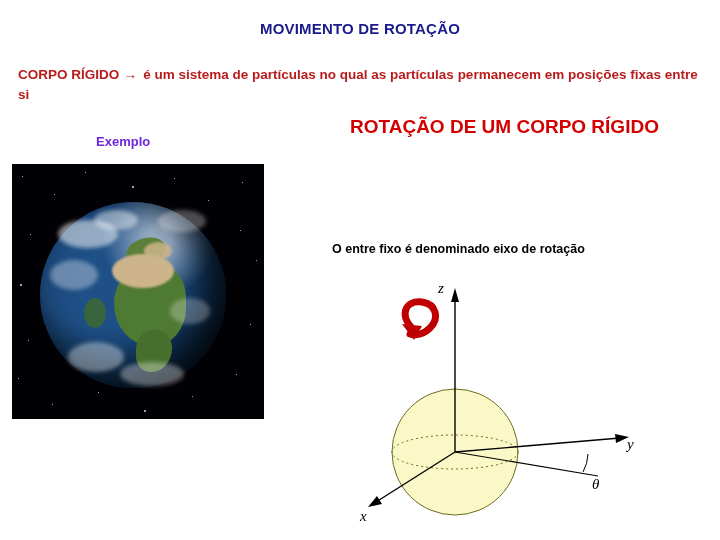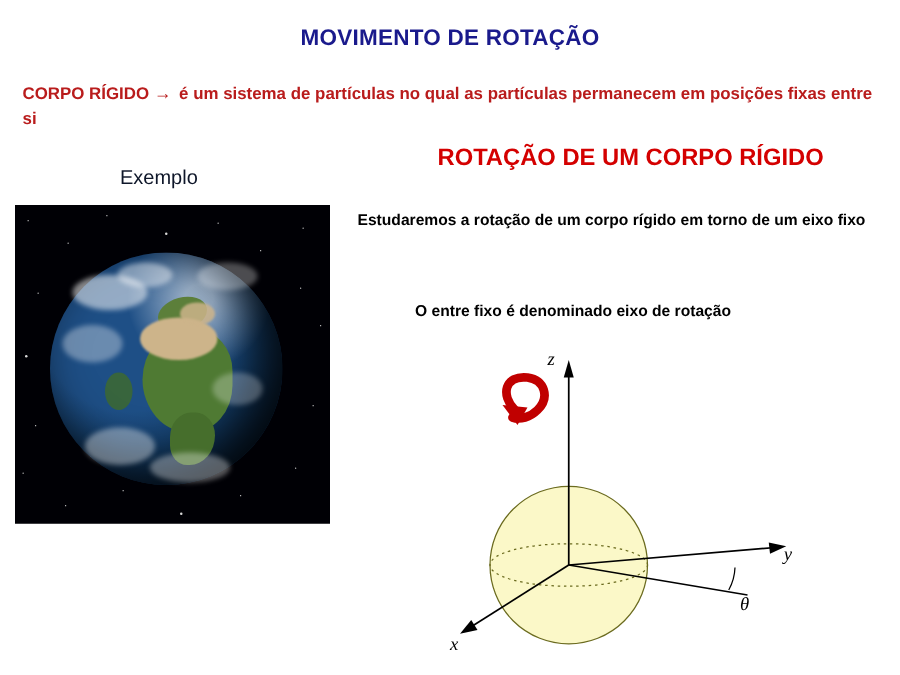--- a/index.html
+++ b/index.html
@@ -19,21 +19,21 @@
     left: 0; top: 0;
     width: 720px;
     height: 540px;
   }
   .title {
     position: absolute;
     left: 0;
     top: 20px;
     width: 720px;
     text-align: center;
-    font-size: 18px;
+    font-size: 15px;
     font-weight: bold;
     color: #1a1a8c;
     letter-spacing: 0.2px;
   }
   .def-line {
     position: absolute;
     left: 18px;
     top: 64px;
     width: 686px;
     font-size: 13.5px;
@@ -51,23 +51,23 @@
     left: 350px;
     top: 116px;
     font-size: 19px;
     font-weight: bold;
     color: #d40000;
   }
   .exemplo {
     position: absolute;
     left: 96px;
     top: 134px;
-    font-size: 16px;
-    font-weight: normal;
-    color: #0f172a;
+    font-size: 13px;
+    font-weight: bold;
+    color: #6d28d9;
   }
   .body-text {
     position: absolute;
     left: 286px;
     top: 167px;
     width: 425px;
     font-size: 12.5px;
     font-weight: bold;
     color: #000000;
     line-height: 18px;
@@ -161,21 +161,20 @@
   <div class="title">MOVIMENTO DE ROTAÇÃO</div>
 
   <div class="def-line">
     <span>CORPO RÍGIDO</span><span class="arrow">→</span><span>é um sistema de partículas no qual as partículas permanecem em posições  fixas entre si</span>
   </div>
 
   <div class="subhead">ROTAÇÃO DE UM  CORPO RÍGIDO</div>
 
   <div class="exemplo">Exemplo</div>
 
-  <div class="body-text">Estudaremos a rotação de um corpo rígido em torno de um eixo fixo</div>
 
   <div class="body-text2">O entre fixo é denominado eixo de rotação</div>
 
   <div class="earth-box">
     <div class="star" style="left:10px;  top:12px;"></div>
     <div class="star" style="left:42px;  top:30px;"></div>
     <div class="star" style="left:73px;  top:8px;"></div>
     <div class="star" style="left:120px; top:22px; width:2px;height:2px;"></div>
     <div class="star" style="left:162px; top:14px;"></div>
     <div class="star" style="left:196px; top:36px;"></div>

